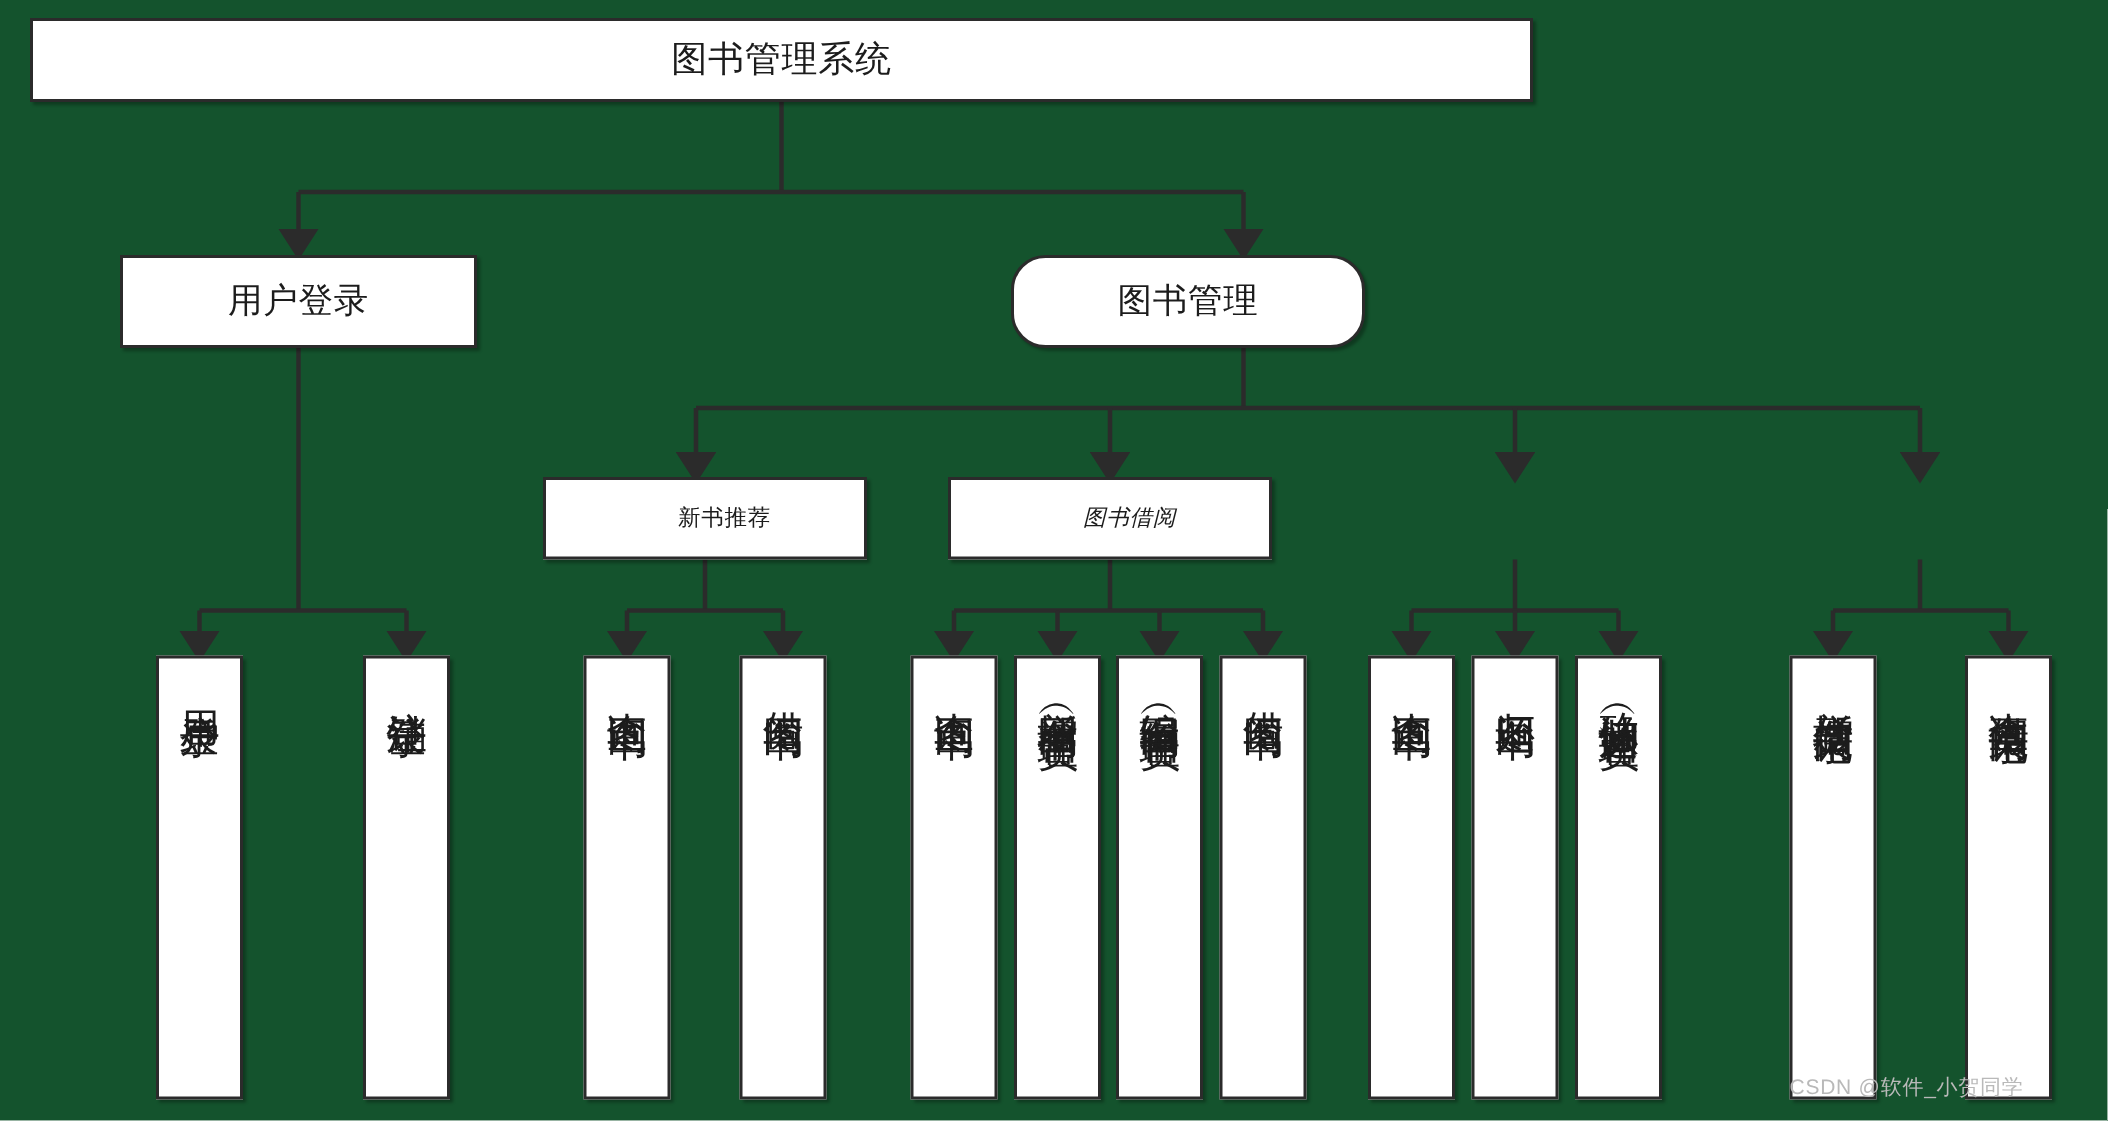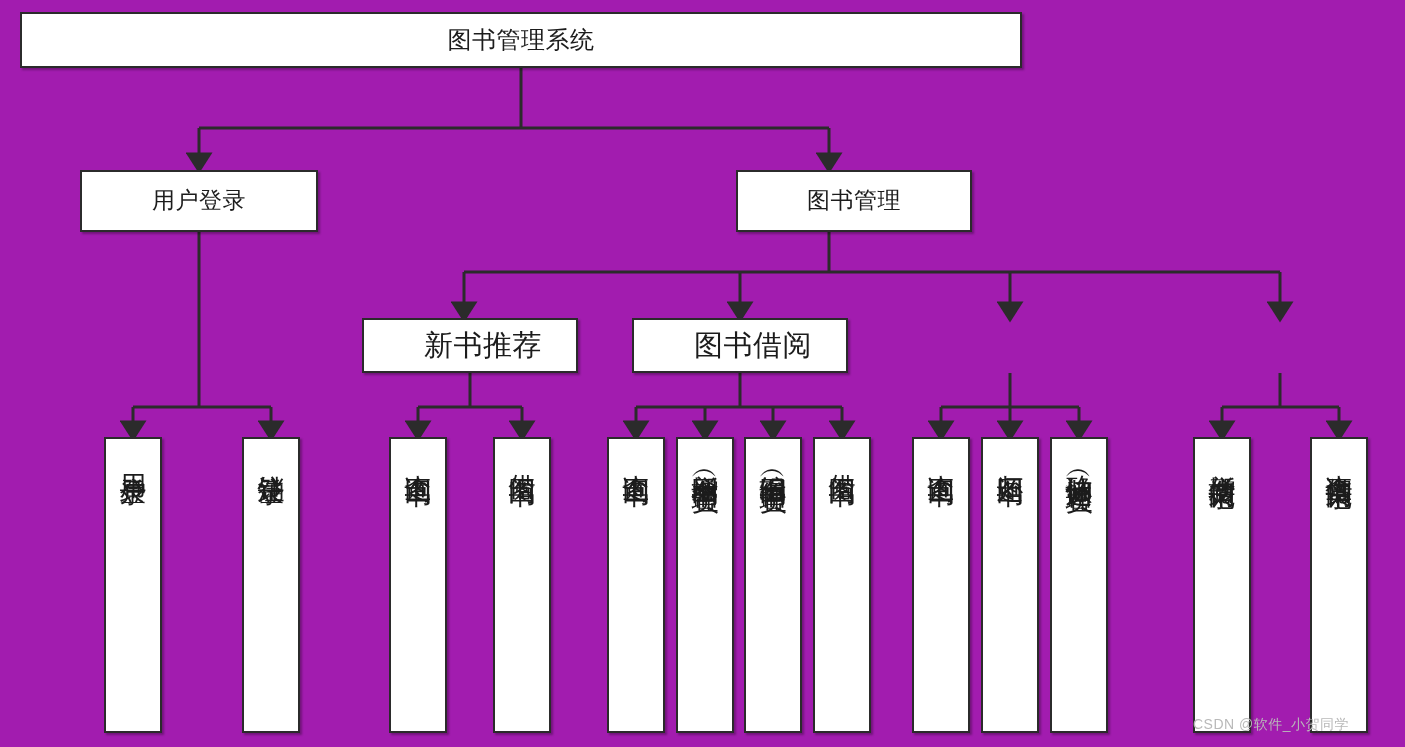--- a/index.html
+++ b/index.html
@@ -8,21 +8,21 @@
     padding: 0;
     background: #ffffff;
   }
   body {
     font-family: "Liberation Sans", "DejaVu Sans", sans-serif;
   }
   #diagram-canvas {
     position: relative;
     width: 1405px;
     height: 747px;
-    background: #a21caf;
+    background: #14532d;
     overflow: hidden;
   }
   #edges-layer {
     position: absolute;
     left: 0;
     top: 0;
     width: 1405px;
     height: 747px;
     pointer-events: none;
   }
@@ -49,21 +49,21 @@
     font-size: 23px;
     line-height: 1.2;
   }
   .node.root .label {
     font-size: 24px;
   }
   .node.level2 .label {
     font-size: 23px;
   }
   .node.level3 .label {
-    font-size: 29px;
+    font-size: 15px;
     margin-left: 26px;
   }
   
   .node.leaf {
     align-items: flex-start;
     justify-content: center;
     padding-top: 14px;
   }
   .node.leaf .label {
     writing-mode: vertical-rl;
@@ -141,28 +141,28 @@
     </g>
   </svg>
 
   <div class="node root horizontal" style="left:20px; top:12px; width:1002px; height:56px;">
     <span class="label">图书管理系统</span>
   </div>
 
   <div class="node level2 horizontal" style="left:80px; top:170px; width:238px; height:62px;">
     <span class="label">用户登录</span>
   </div>
-  <div class="node level2 horizontal" style="left:736px; top:170px; width:236px; height:62px;">
+  <div class="node level2 horizontal" style="left:674px; top:170px; width:236px; height:62px;border-radius:23px;">
     <span class="label">图书管理</span>
   </div>
 
   <div class="node level3 horizontal" style="left:362px; top:318px; width:216px; height:55px;">
     <span class="label">新书推荐</span>
   </div>
-  <div class="node level3 horizontal" style="left:632px; top:318px; width:216px; height:55px;">
+  <div class="node level3 horizontal" style="left:632px; top:318px; width:216px; height:55px;font-style:italic;">
     <span class="label">图书借阅</span>
   </div>
 
   <div class="node leaf" style="left:104px; top:437px; width:58px; height:296px;">
     <span class="label">用户登录</span>
   </div>
   <div class="node leaf" style="left:242px; top:437px; width:58px; height:296px;">
     <span class="label">注销登录</span>
   </div>
 

